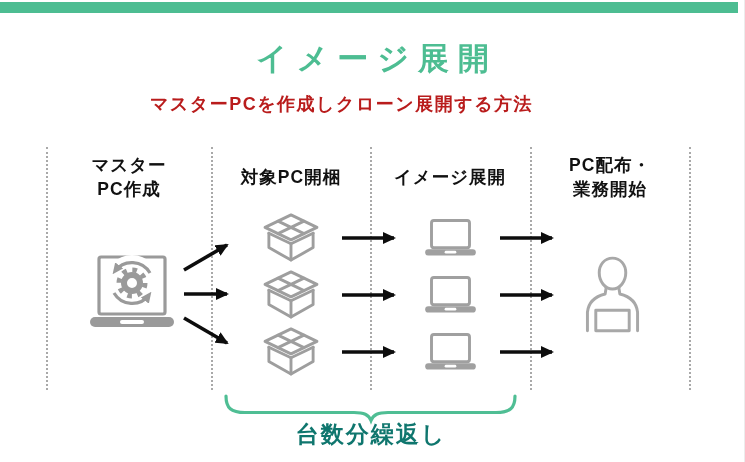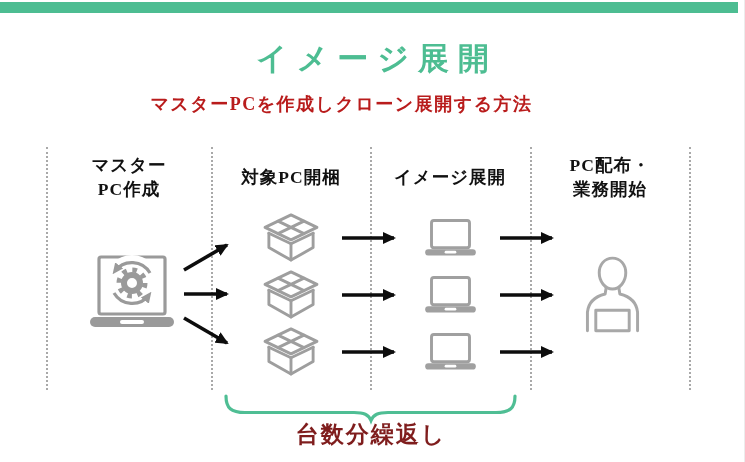--- a/index.html
+++ b/index.html
@@ -1,21 +1,21 @@
 <!DOCTYPE html>
 <html lang="ja"><head>
 <meta charset="utf-8">
 <style>
   html,body{margin:0;padding:0;background:#fff;}
   .slide{
     position:relative;
     width:745px;height:462px;
     background:#fff;
     overflow:hidden;
-    font-family:Liberation Serif, serif;
+    font-family:Liberation Sans, sans-serif;
     color:#111;
     border-right:1px solid #ececec;
     box-sizing:border-box;
   }
   .accent-bar{
     position:absolute;left:0;top:2px;width:738px;height:11px;
     background:#4dbd92;
   }
   .page-title{
     position:absolute;left:0;top:38px;width:745px;
@@ -46,21 +46,21 @@
   .icon{position:absolute;}
   .overlay{
     position:absolute;left:0;top:0;width:745px;height:462px;
     pointer-events:none;
   }
   .brace-label{
     position:absolute;left:0;top:419px;width:742px;
     text-align:center;
     font-size:23px;font-weight:700;
     letter-spacing:2px;
-    color:#7f1d1d;
+    color:#0f766e;
   }
 </style>
 </head>
 <body>
 
 <div class="slide">
 
   <div class="accent-bar"></div>
 
   <div class="page-title">イメージ展開</div>

